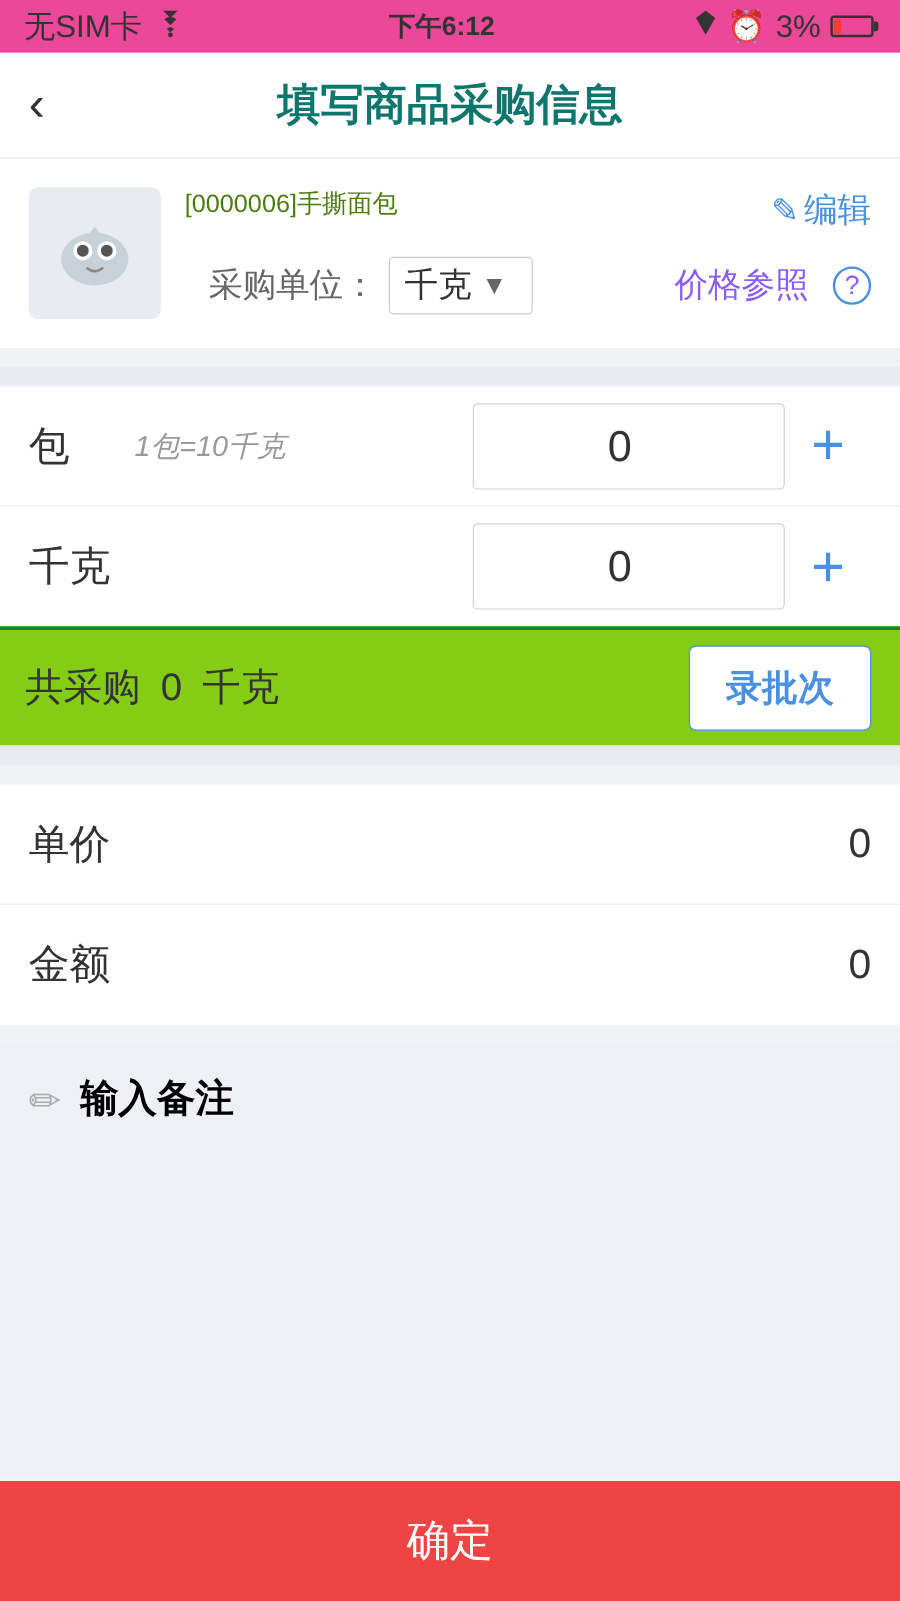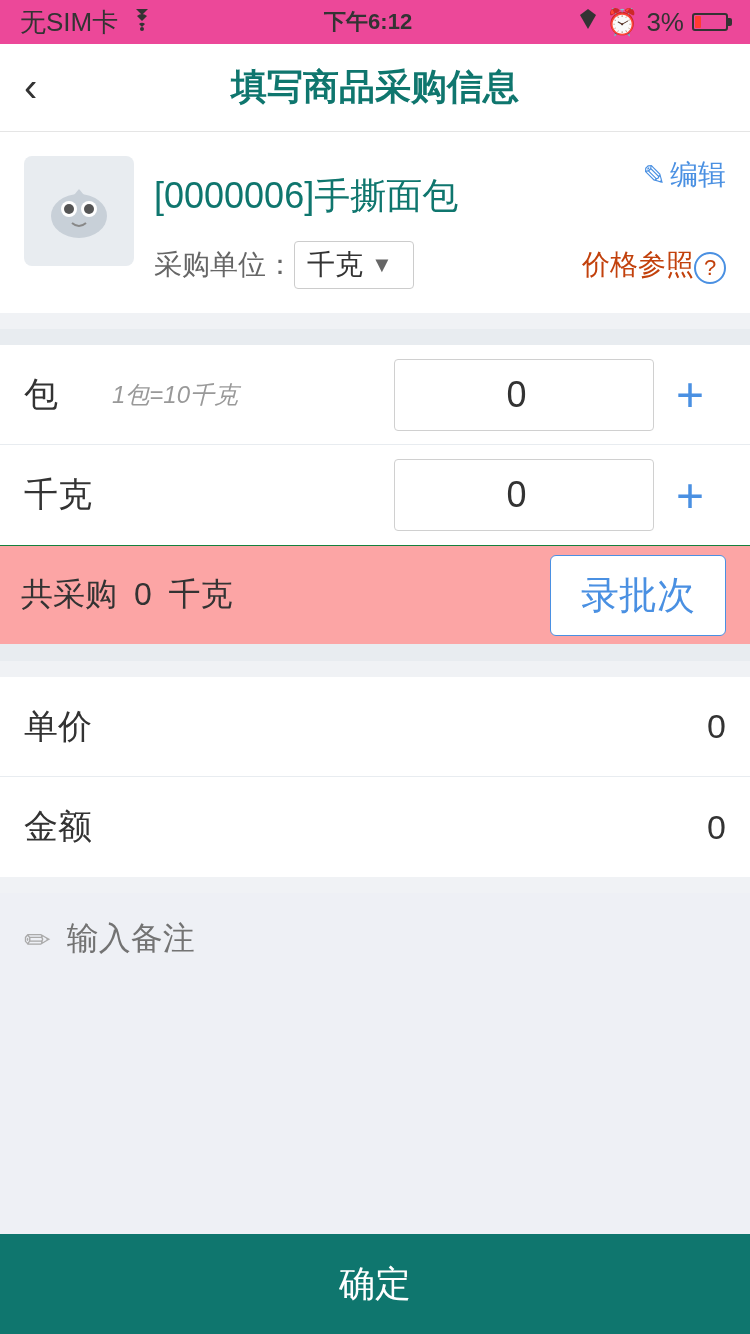--- a/index.html
+++ b/index.html
@@ -122,24 +122,23 @@
     .product-info {
       flex: 1;
     }
     .product-name-row {
       display: flex;
       justify-content: space-between;
       align-items: flex-start;
       margin-bottom: 20px;
     }
     .product-name {
-      font-size: 36px;
+      font-size: 21px;
       font-weight: 500;
-      color: #0f766e;
-      margin-top: 16px;
+      color: #4d7c0f;
     }
     .edit-btn {
       color: #4a90e2;
       font-size: 28px;
       display: flex;
       align-items: center;
       gap: 4px;
       cursor: pointer;
     }
     .unit-row {
@@ -158,25 +157,25 @@
       font-size: 28px;
       color: #333;
       background: #fff;
       position: relative;
       display: flex;
       align-items: center;
       gap: 8px;
       cursor: pointer;
     }
     .price-ref {
-      color: #c2410c;
+      color: #8b5cf6;
       font-size: 28px;
       display: flex;
-      align-items: flex-end;
-      gap: 0;
+      align-items: center;
+      gap: 20px;
       cursor: pointer;
     }
     .price-ref .help-circle {
       width: 32px;
       height: 32px;
       border: 2px solid #4a90e2;
       border-radius: 50%;
       display: inline-flex;
       align-items: center;
       justify-content: center;
@@ -253,24 +252,25 @@
       padding: 0 24px;
     }
     .summary-text {
       font-size: 32px;
       color: #333;
     }
     .batch-btn {
       border: 1px solid #4a90e2;
       border-radius: 6px;
       color: #4a90e2;
-      font-size: 38px;
+      font-size: 30px;
       padding: 14px 30px;
       background: #fff;
       cursor: pointer;
+      font-weight: bold;
     }
 
     
     .price-section {
       background: #fff;
       margin-top: 16px;
     }
     .price-row {
       display: flex;
       align-items: center;
@@ -303,31 +303,32 @@
       min-height: 360px;
       align-items: flex-start;
     }
     .pencil-icon {
       color: #aaa;
       font-size: 32px;
       margin-top: 4px;
     }
     .notes-placeholder {
       font-size: 32px;
-      color: #737373;
+      color: #000000;
+      font-weight: bold;
     }
 
     
     .confirm-bar {
       position: fixed;
       bottom: 0;
       left: 0;
       width: 750px;
       height: 100px;
-      background: #0f766e;
+      background: #ef4444;
       display: flex;
       align-items: center;
       justify-content: center;
       cursor: pointer;
     }
     .confirm-btn-label {
       color: #fff;
       font-size: 36px;
       font-weight: 500;
     }
@@ -390,21 +391,21 @@
     </div>
     <div class="product-info">
       <div class="product-name-row">
         <div class="product-name">[0000006]手撕面包</div>
         <div class="edit-btn">
           <span>✎</span>
           <span>编辑</span>
         </div>
       </div>
       <div class="unit-row">
-        <div style="display:flex;align-items:center;gap:0;">
+        <div style="display:flex;align-items:center;gap:10px;margin-left:20px;">
           <span class="unit-label">采购单位：</span>
           <div class="unit-select">
             <span>千克</span>
             <span style="font-size:22px;color:#666;">▼</span>
           </div>
         </div>
         <div class="price-ref">
           <span>价格参照</span>
           <span class="help-circle">?</span>
         </div>
@@ -427,21 +428,21 @@
 
     <div class="input-row" style="border-bottom:none;">
       <span class="input-row-label">千克</span>
       <div class="input-control">
         <input class="input-number-field" type="number" value="0" style="">
         <button class="plus-btn">+</button>
       </div>
     </div>
   </div>
 
-  <div class="summary-row" style="border-top:1px solid #15803d;border-bottom:1px solid #e8ecf0;background:#fca5a5;padding-left:21px;">
+  <div class="summary-row" style="border-top:3px solid #15803d;border-bottom:1px solid #e8ecf0;background:#84cc16;padding-left:21px;">
     <div class="summary-text">
       <span>共采购</span>
       <span style="margin:0 8px;">0</span>
       <span>千克</span>
     </div>
     <button class="batch-btn">录批次</button>
   </div>
 
   <div class="section-divider"></div>
 

